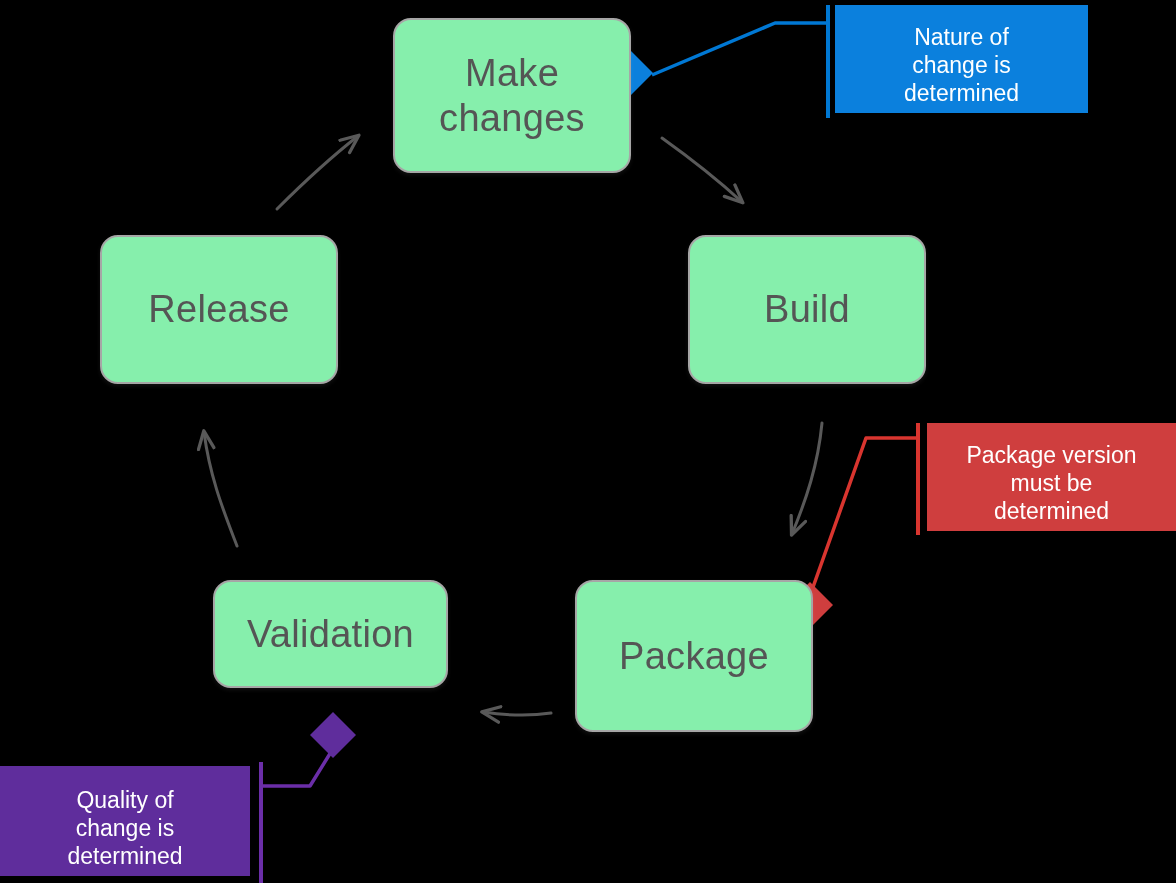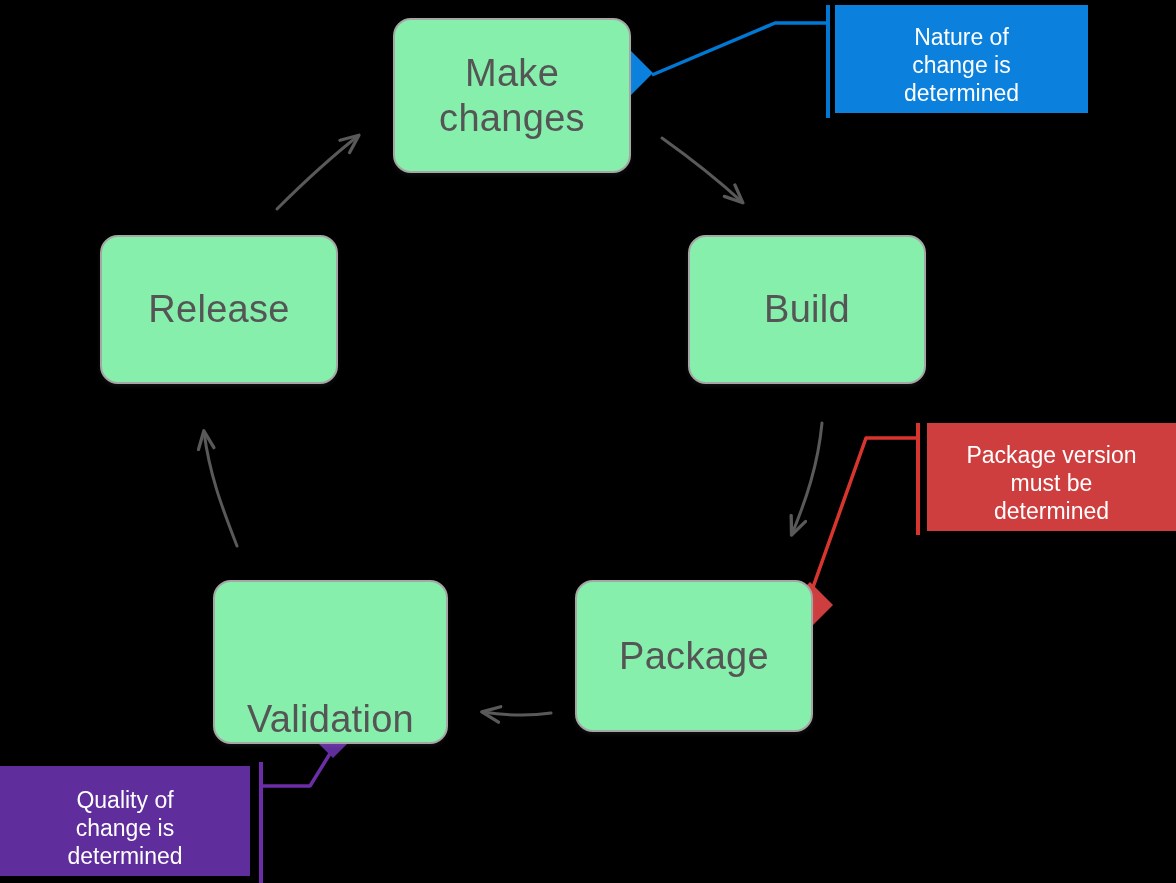--- a/index.html
+++ b/index.html
@@ -99,21 +99,21 @@
   </div>
 
   <div class="stage-box" style="left:688px; top:235px; width:238px; height:149px;">
     <span>Build</span>
   </div>
 
   <div class="stage-box" style="left:575px; top:580px; width:238px; height:152px;justify-content:center;">
     <span>Package</span>
   </div>
 
-  <div class="stage-box" style="left:213px; top:580px; width:235px; height:164px;align-items:flex-end;">
+  <div class="stage-box" style="left:213px; top:580px; width:235px; height:108px;">
     <span>Validation</span>
   </div>
 
   <div class="stage-box" style="left:100px; top:235px; width:238px; height:149px;">
     <span>Release</span>
   </div>
 
   <div class="callout" style="left:835px; top:5px; width:253px; height:108px; background:#0b80dd;">
     <span>
       <span>Nature of</span><br>

